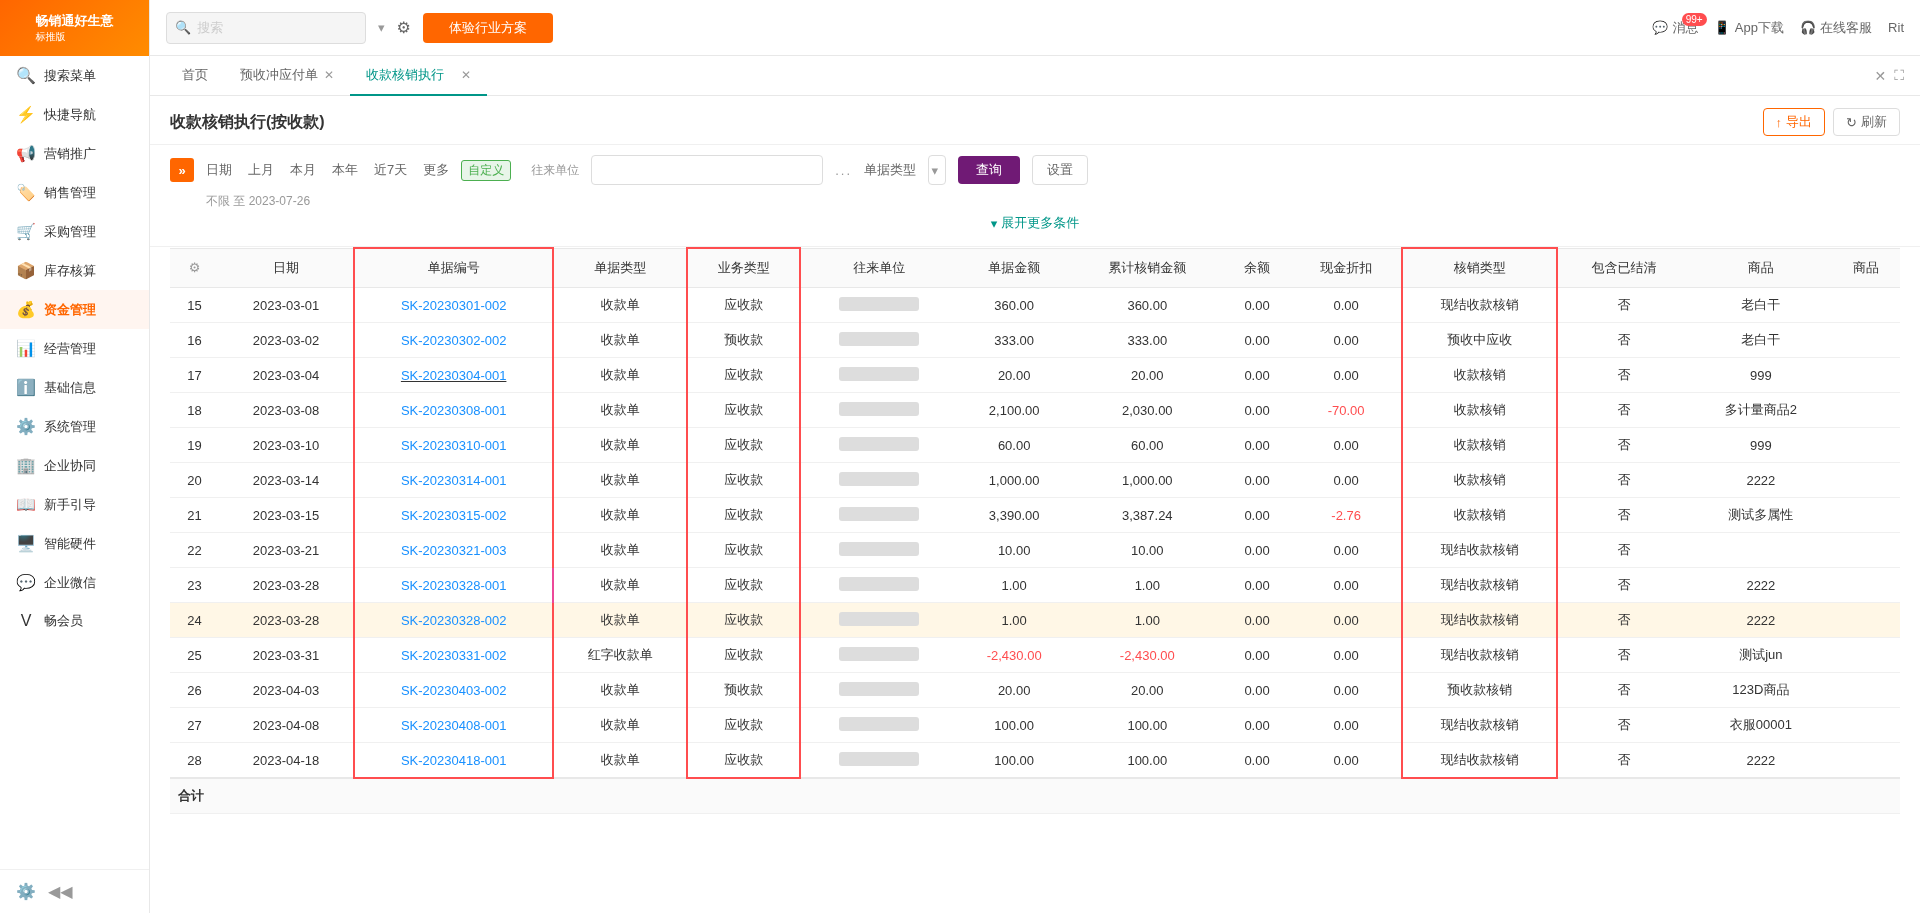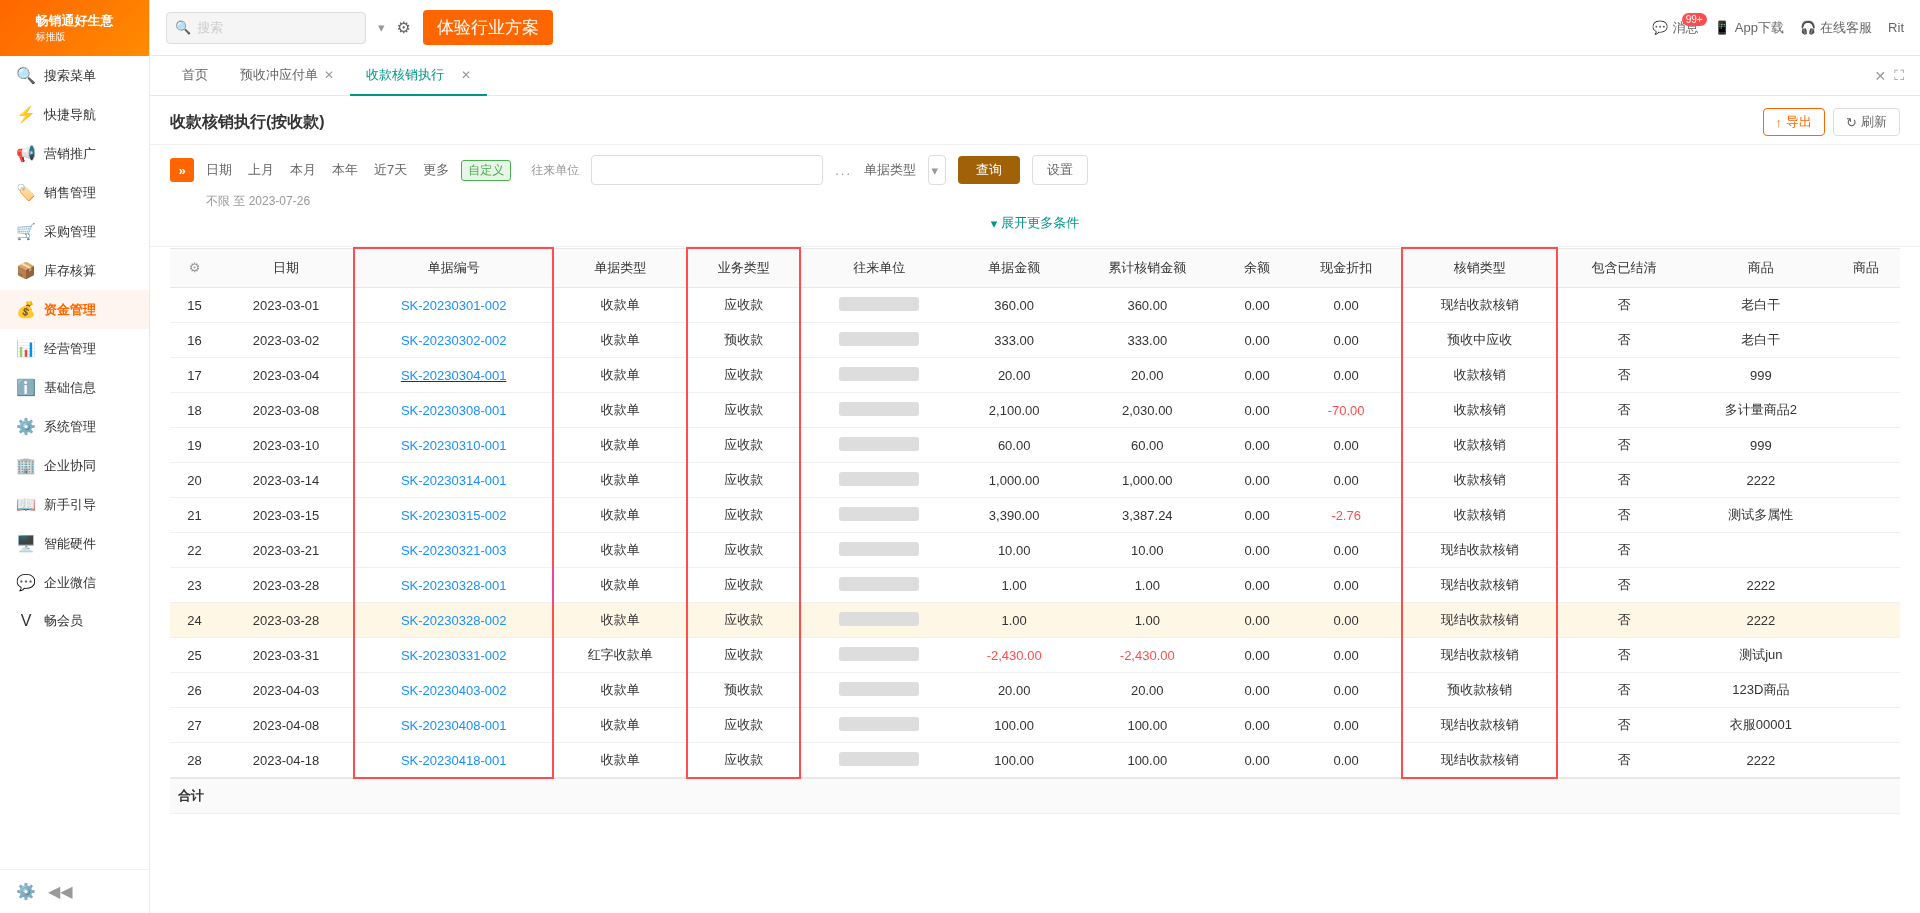--- a/index.html
+++ b/index.html
@@ -75,23 +75,23 @@
       gap: 6px;
       color: #999;
     }
     .topbar-arrow { color: #999; cursor: pointer; }
     .topbar-gear { color: #666; cursor: pointer; font-size: 16px; }
     .topbar-btn-industry {
       background: #ff6600;
       color: #fff;
       border: none;
       border-radius: 4px;
-      padding: 6px 14px;
-      cursor: pointer;
-      font-size: 17px;
+      padding: 6px 26px;
+      cursor: pointer;
+      font-size: 13px;
     }
     .topbar-spacer { flex: 1; }
     .topbar-right { display: flex; align-items: center; gap: 16px; color: #666; }
     .topbar-badge {
       position: relative;
       cursor: pointer;
     }
     .topbar-badge .badge {
       position: absolute;
       top: -6px;
@@ -204,21 +204,21 @@
       border: 1px solid #ddd;
       border-radius: 4px;
       padding: 0 8px;
       background: #fff;
       appearance: none;
     }
     .filter-select-wrap { position: relative; display: inline-flex; align-items: center; }
     .filter-select-arrow { position: absolute; right: 8px; color: #999; pointer-events: none; }
     .filter-dots { color: #999; letter-spacing: 2px; }
     .btn-query {
-      background: #a16207;
+      background: #701a75;
       color: #fff;
       border: none;
       padding: 5px 18px;
       border-radius: 4px;
       cursor: pointer;
       font-size: 13px;
     }
     .btn-settings {
       border: 1px solid #ddd;
       color: #666;

